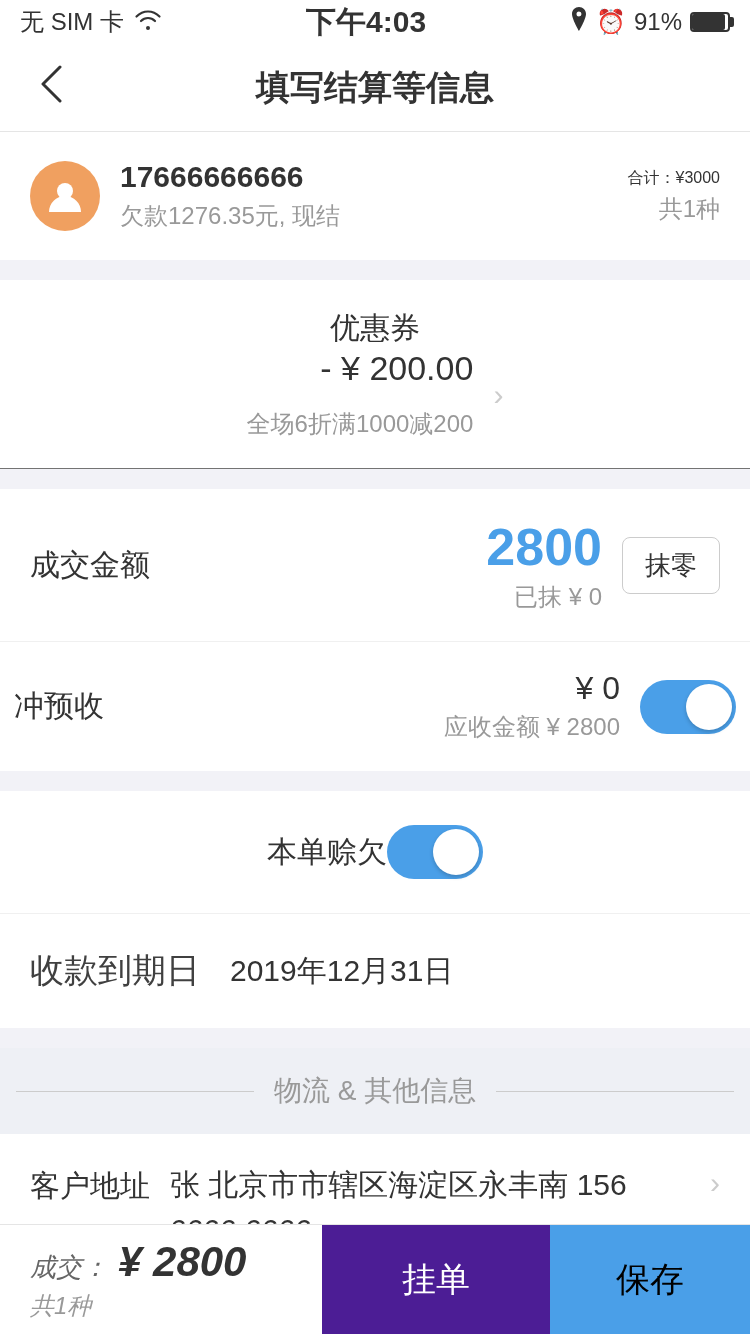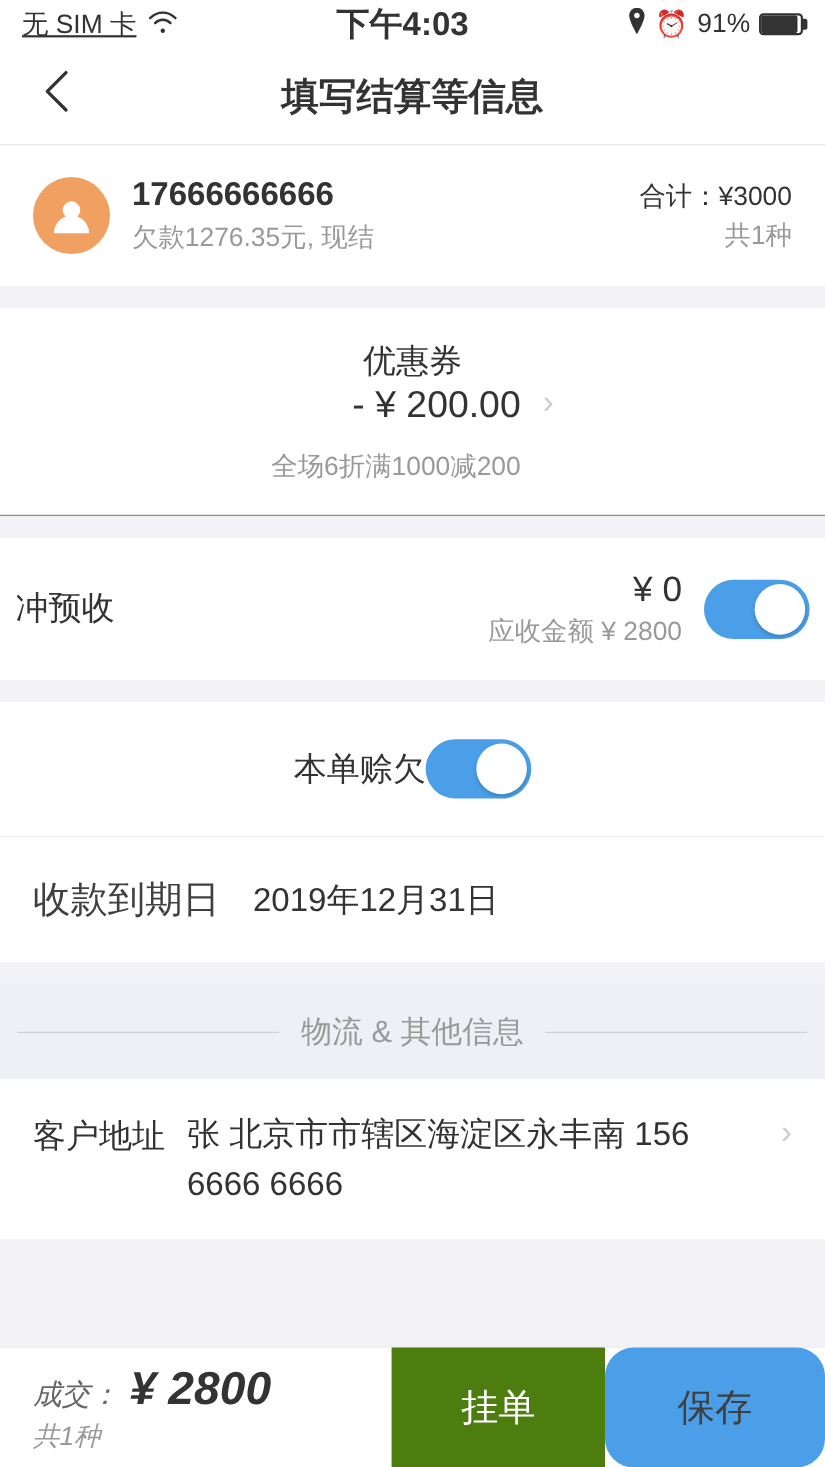--- a/index.html
+++ b/index.html
@@ -18,21 +18,21 @@
       width: 100%;
       height: 44px;
       background: #fff;
       display: flex;
       align-items: center;
       justify-content: space-between;
       padding: 0 20px;
       font-size: 24px;
       font-weight: 500;
     }
-    .status-left { display: flex; align-items: center; gap: 10px; text-decoration: underline; }
+    .status-left { display: flex; align-items: center; gap: 10px; }
     .status-center { font-size: 30px; font-weight: 600; }
     .status-right { display: flex; align-items: center; gap: 8px; font-size: 24px; }
     .battery {
       width: 40px; height: 20px; border: 2px solid #333; border-radius: 4px;
       position: relative; display: inline-flex; align-items: center;
     }
     .battery::after {
       content: ''; width: 4px; height: 10px; background: #333;
       position: absolute; right: -6px; border-radius: 0 2px 2px 0;
     }
@@ -108,21 +108,21 @@
     }
     .customer-sub {
       font-size: 24px;
       color: #999;
       margin-top: 6px;
     }
     .customer-right {
       text-align: right;
     }
     .total-label {
-      font-size: 24px;
+      font-size: 16px;
       color: #333;
     }
     .total-sub {
       font-size: 24px;
       color: #999;
       margin-top: 4px;
     }
 
     
     .section-divider {
@@ -139,20 +139,21 @@
       justify-content: space-between;
       border-bottom: 1px solid #737373;
       flex-direction: column;
     }
     .row-label {
       font-size: 30px;
       color: #333;
     }
     .row-right {
       display: flex;
+      align-items: center;
       gap: 20px;
     }
     .row-value {
       text-align: right;
     }
     .discount-amount {
       font-size: 34px;
       color: #333;
       font-weight: 500;
     }
@@ -354,43 +355,42 @@
     .bottom-sub {
       font-size: 24px;
       color: #999;
       margin-top: 4px;
     }
     .bottom-actions {
       display: flex;
       height: 100%;
     }
     .btn-hang {
-      width: 194px;
+      width: 228px;
       height: 100%;
-      background: #4d7c0f;
+      background: #4c1d95;
       display: flex;
       align-items: center;
       justify-content: center;
       font-size: 34px;
       color: #fff;
       font-weight: 500;
       cursor: pointer;
     }
     .btn-save {
       width: 200px;
       height: 100%;
       background: #4a9fe8;
       display: flex;
       align-items: center;
       justify-content: center;
       font-size: 34px;
-      color: #404040;
+      color: #000000;
       font-weight: 500;
       cursor: pointer;
-      border-radius: 26px;
     }
   </style>
 </head>
 <body>
 
 <div class="status-bar">
   <div class="status-left">
     <span>无 SIM 卡</span>
     <span>
       <svg width="28" height="22" viewBox="0 0 28 22" fill="none">
@@ -453,20 +453,30 @@
       <div class="row-value">
         <div class="discount-amount">- ¥ 200.00</div>
         <div class="discount-sub">全场6折满1000减200</div>
       </div>
       <span class="chevron-right">›</span>
     </div>
   </div>
 
   <div class="section-divider"></div>
 
+  <div class="deal-row">
+    <span class="deal-label">成交金额</span>
+    <div class="deal-right">
+      <div class="deal-amount-wrap">
+        <div class="deal-amount">2800</div>
+        <div class="deal-sub">已抹  ¥ 0</div>
+      </div>
+      <button class="round-btn">抹零</button>
+    </div>
+  </div>
 
   <div class="prepay-row">
     <span class="prepay-label">冲预收</span>
     <div class="prepay-right">
       <div class="prepay-amount-wrap">
         <div class="prepay-amount">¥ 0</div>
         <div class="prepay-sub">应收金额 ¥ 2800</div>
       </div>
       <div class="toggle-switch">
         <div class="toggle-knob"></div>

